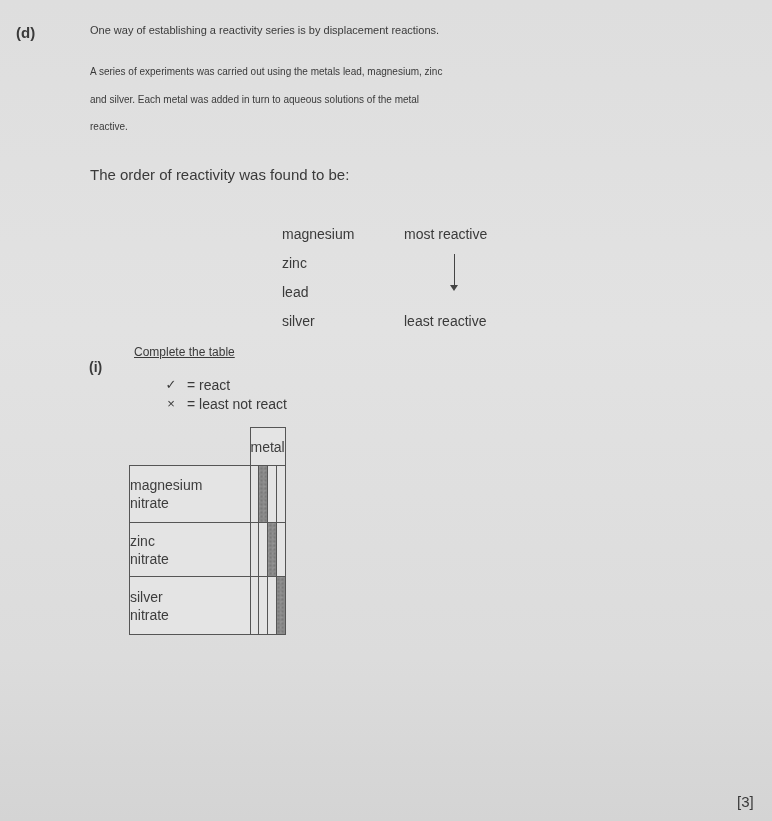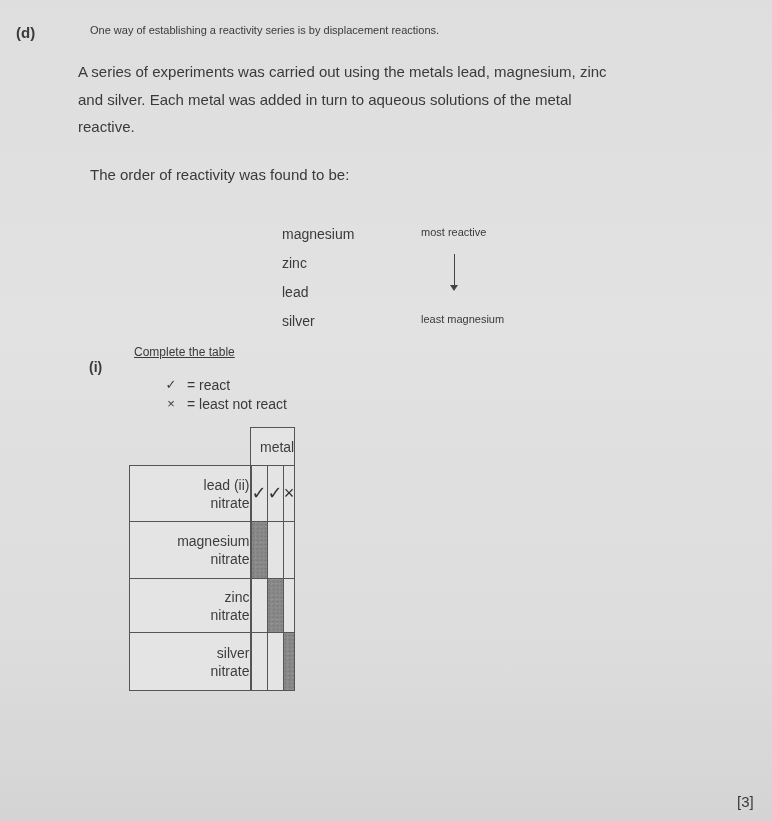--- a/index.html
+++ b/index.html
@@ -5,38 +5,38 @@
   html, body { margin: 0; padding: 0; }
   body {
     width: 772px; height: 821px; overflow: hidden; position: relative;
     background: linear-gradient(180deg, #dedede 0%, #e2e2e2 40%, #dcdcdc 80%, #d4d4d4 100%);
     font-family: "Liberation Sans", sans-serif;
     color: #3a3a3a;
   }
   .abs { position: absolute; }
   .q-label { left: 16px; top: 24px; font-size: 15px; font-weight: bold; color: #3a3a3a; }
   .q-text { left: 90px; top: 24px; font-size: 11px; }
-  .para { left: 78px; font-size: 15px; line-height: 27px; width: 600px; }
+  .para { left: 90px; font-size: 10px; line-height: 27px; width: 600px; }
   .order-intro { left: 90px; top: 166px; font-size: 15px; }
   .series-name { left: 282px; font-size: 14px; }
-  .series-note { left: 421px; font-size: 11px; }
+  .series-note { left: 404px; font-size: 14px; }
   .arrow { left: 454px; top: 254px; width: 1px; height: 34px; background: #444; }
   .arrow-head { left: 450px; top: 285px; width: 0; height: 0;
     border-left: 4px solid transparent; border-right: 4px solid transparent; border-top: 6px solid #444; }
   .sub-label { left: 89px; top: 359px; font-size: 14px; font-weight: bold; }
   .sub-text { left: 134px; top: 345px; font-size: 12px; text-decoration: underline; }
   .key-sym { left: 164px; font-size: 13px; width: 14px; text-align: center; }
   .key-text { left: 187px; font-size: 14px; text-align: center; }
 
   table.grid {
     position: absolute; left: 129px; top: 427px;
     border-collapse: collapse; font-size: 14px; color: #3d3d3d;
   }
   table.grid td {
-    border: 1.3px solid #555; text-align: right; vertical-align: middle;
+    border: 1.3px solid #555; text-align: left; vertical-align: middle;
     padding: 0; line-height: 18px; background: #e4e4e4;
   }
   table.grid td.blank { border: none; background: transparent; }
   table.grid td.shade {
     background: #8a8a8a;
     background-image: radial-gradient(#7a7a7a 1px, transparent 1px), radial-gradient(#999 1px, transparent 1px);
     background-size: 4px 4px, 5px 5px;
     background-position: 0 0, 2px 2px;
   }
   .mark { font-size: 18px; color: #333; }
@@ -55,45 +55,35 @@
 <div class="abs order-intro">The order of reactivity was found to be:</div>
 
 <div>
   <div class="abs series-name" style="top:226px">magnesium</div>
   <div class="abs series-name" style="top:255px">zinc</div>
   <div class="abs series-name" style="top:284px">lead</div>
   <div class="abs series-name" style="top:313px">silver</div>
   <div class="abs series-note" style="top:226px">most reactive</div>
   <div class="abs arrow"></div>
   <div class="abs arrow-head"></div>
-  <div class="abs series-note" style="top:313px">least magnesium</div>
+  <div class="abs series-note" style="top:313px">least reactive</div>
 </div>
 
 <div class="abs sub-label">(i)</div>
 <div class="abs sub-text">Complete the table</div>
 <div class="abs key-sym" style="top:377px">✓</div>
 <div class="abs key-text" style="top:377px">= react</div>
 <div class="abs key-sym" style="top:396px">×</div>
 <div class="abs key-text" style="top:396px">= least not react</div>
 
 <table class="grid">
   <tbody>
       <tr style="height:38px">
     <td class="blank" style="width:120px"></td>
     <td colspan="4">metal</td>
-  </tr>
-  <tr style="height:56px">
-    <td>
-      <div>lead (ii)</div>
-      <div>nitrate</div>
-    </td>
-    <td class="shade"></td>
-    <td><span class="mark">✓</span></td>
-    <td><span class="mark">✓</span></td>
-    <td><span class="mark">×</span></td>
   </tr>
   <tr style="height:57px">
     <td>
       <div>magnesium</div>
       <div>nitrate</div>
     </td>
     <td></td>
     <td class="shade"></td>
     <td></td>
     <td></td>

